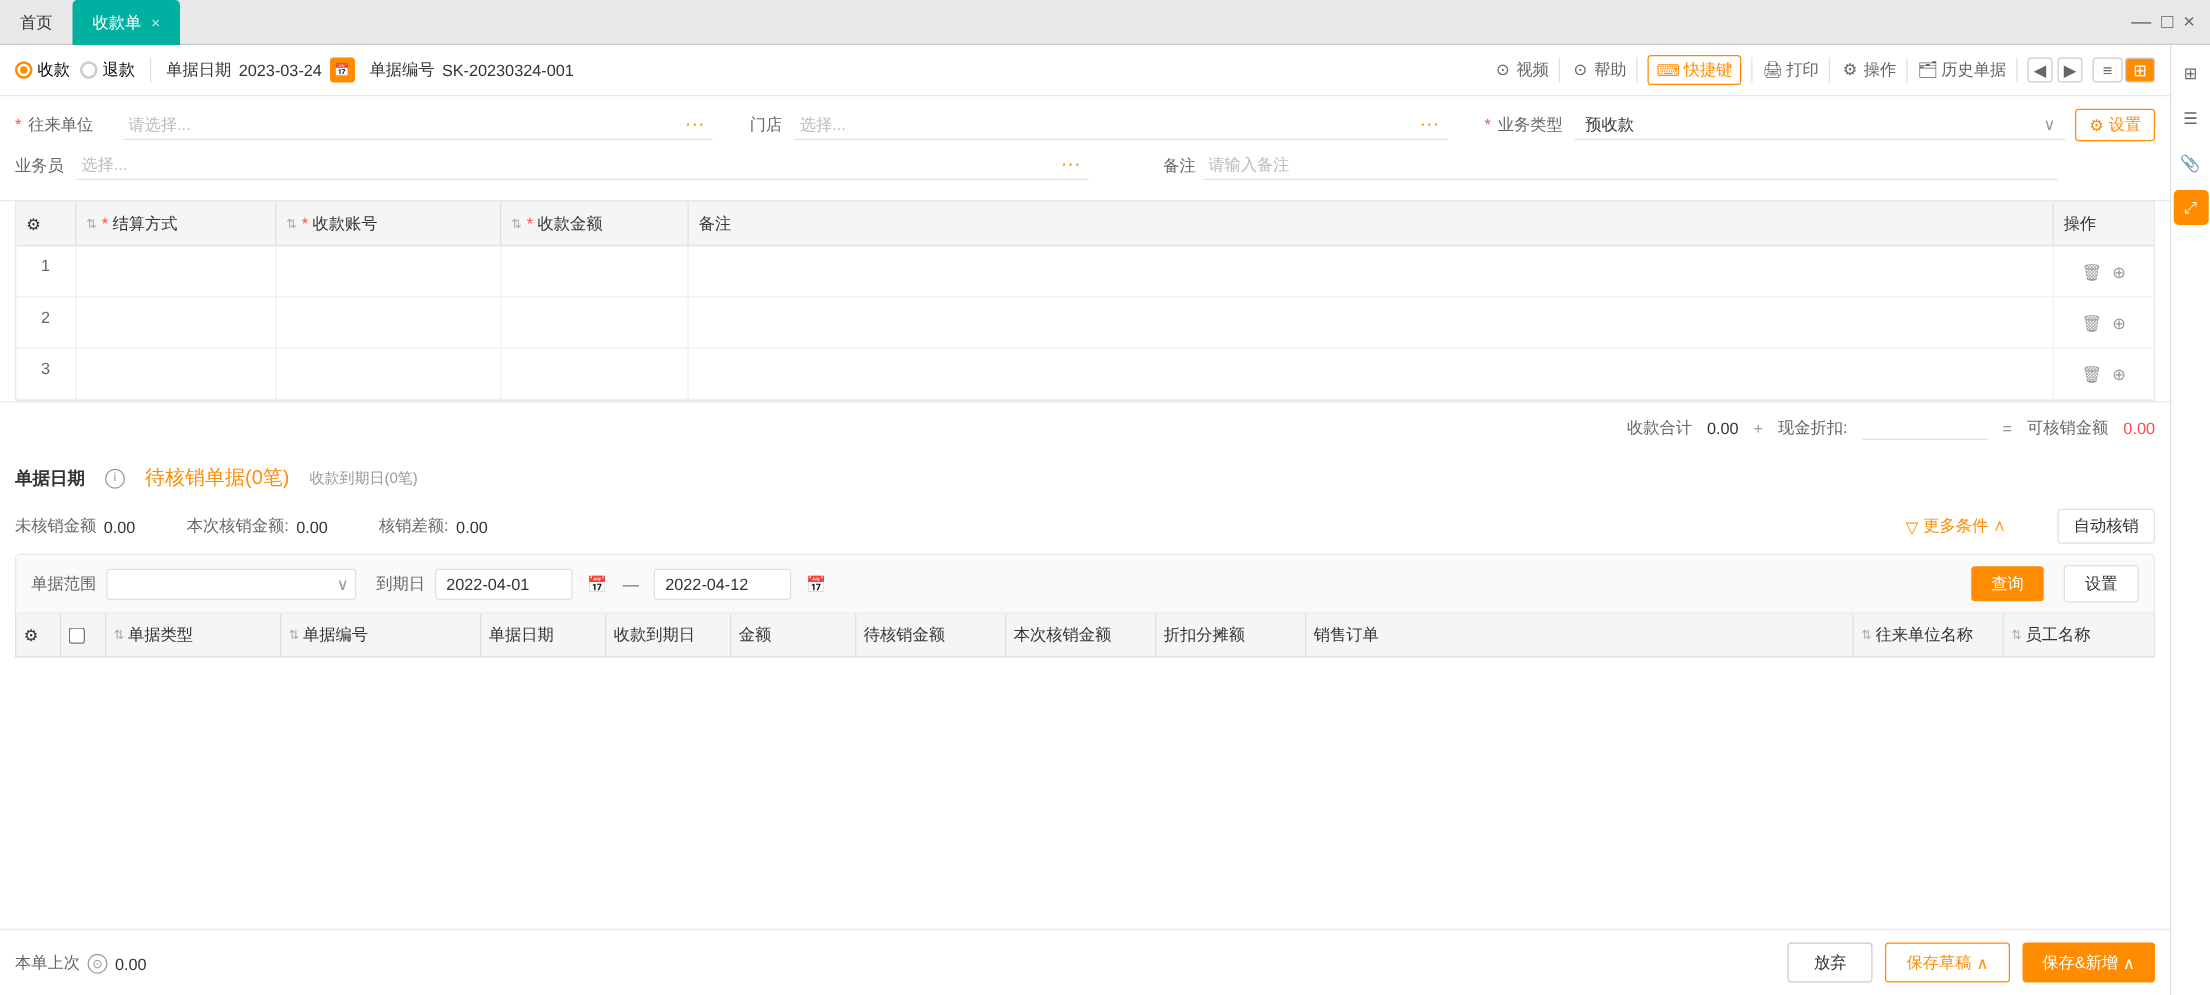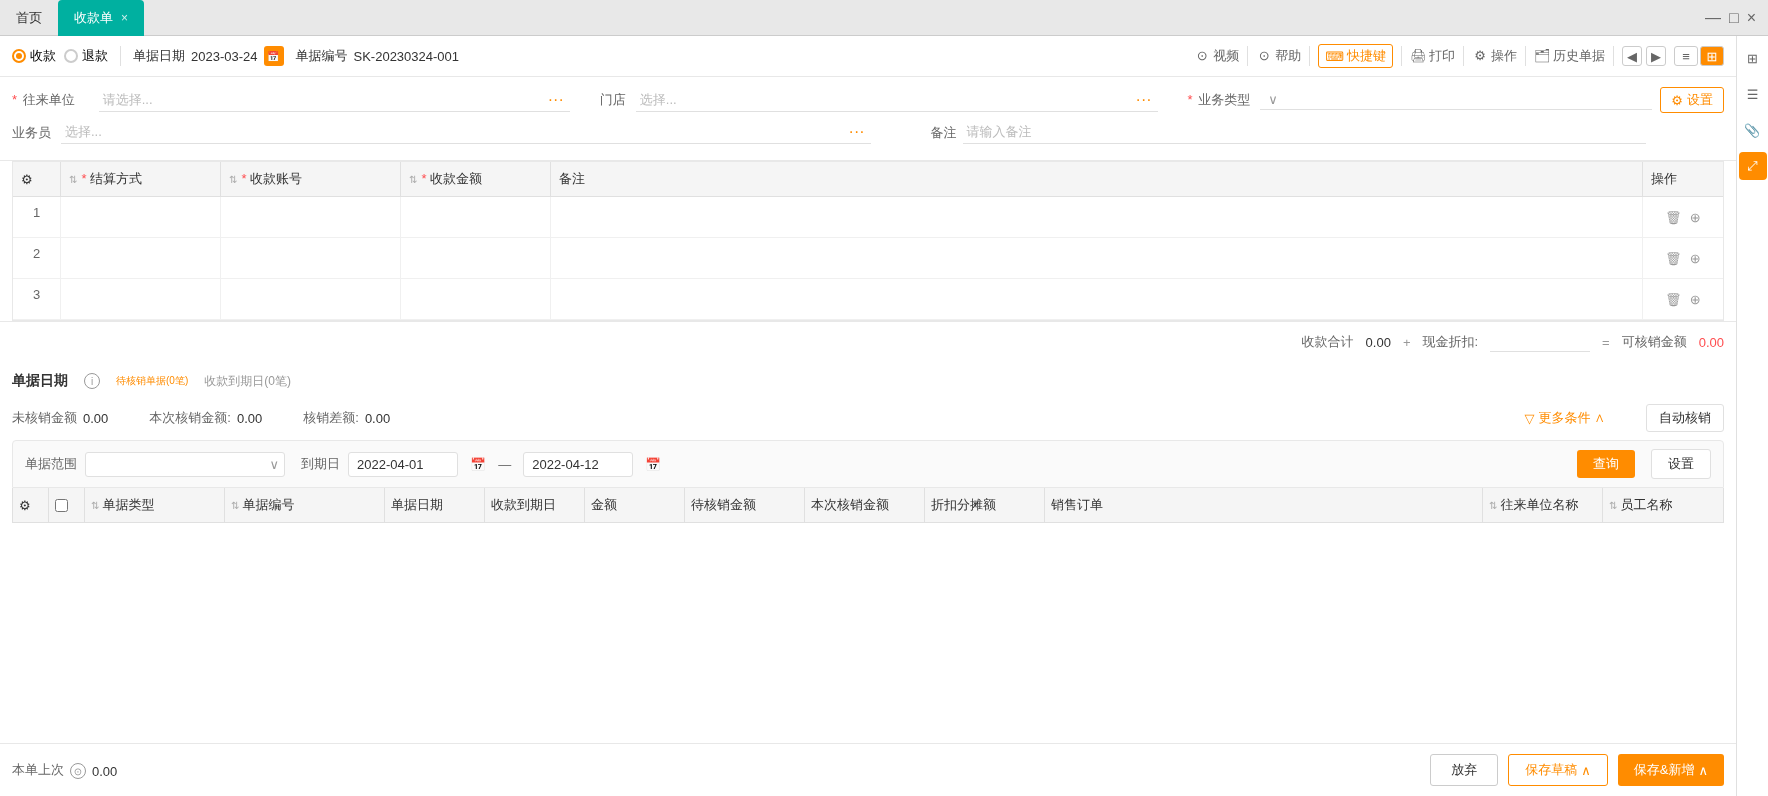--- a/index.html
+++ b/index.html
@@ -77,21 +77,21 @@
     .summary-highlight { color: #ff4d4f; font-weight: 500; }
     .plus-sign { color: #999; }
     .equals-sign { color: #999; }
     .summary-input { border: none; border-bottom: 1px solid #e0e0e0; width: 100px; padding: 2px 4px; color: #333; }
 
     
     .writeoff-section { flex: 1; overflow: hidden; display: flex; flex-direction: column; padding: 0 12px; }
     .writeoff-header { display: flex; align-items: center; gap: 16px; padding: 10px 0 8px; flex-shrink: 0; }
     .writeoff-title { font-size: 14px; font-weight: 600; color: #333; }
     .info-icon { width: 16px; height: 16px; border-radius: 50%; border: 1px solid #999; display: flex; align-items: center; justify-content: center; color: #999; font-size: 10px; cursor: pointer; }
-    .pending-tag { color: #ff8c00; cursor: pointer; font-size: 10px; }
+    .pending-tag { color: #ff8c00; cursor: pointer; font-size: 16px; }
     .done-tag { color: #999; font-size: 12px; }
 
     .writeoff-stats { display: flex; align-items: center; gap: 41px; padding: 6px 0 8px; flex-shrink: 0; }
     .stat-item { display: flex; align-items: center; gap: 6px; }
     .stat-label { color: #666; }
     .stat-value { color: #333; }
     .stat-spacer { flex: 1; }
     .more-conditions { color: #ff8c00; cursor: pointer; display: flex; align-items: center; gap: 4px; }
     .auto-writeoff-btn { background: #fff; border: 1px solid #e0e0e0; border-radius: 3px; padding: 4px 12px; cursor: pointer; color: #333; }
 
@@ -239,20 +239,21 @@
           </div>
         </div>
         <div class="form-field-separator"></div>
 
         <div class="form-field" style="flex: 1;">
           <span class="form-field-label">
             <span class="required-mark">*</span>
             <span>业务类型</span>
           </span>
           <div class="business-type-wrap" style="margin-left:4px; flex:1;">
+            <span class="business-type-value">预收款</span>
             <span class="dropdown-arrow">∨</span>
           </div>
         </div>
         <div style="margin-left:8px;">
           <button class="settings-btn">
             <span>⚙</span>
             <span>设置</span>
           </button>
         </div>
       </div>

